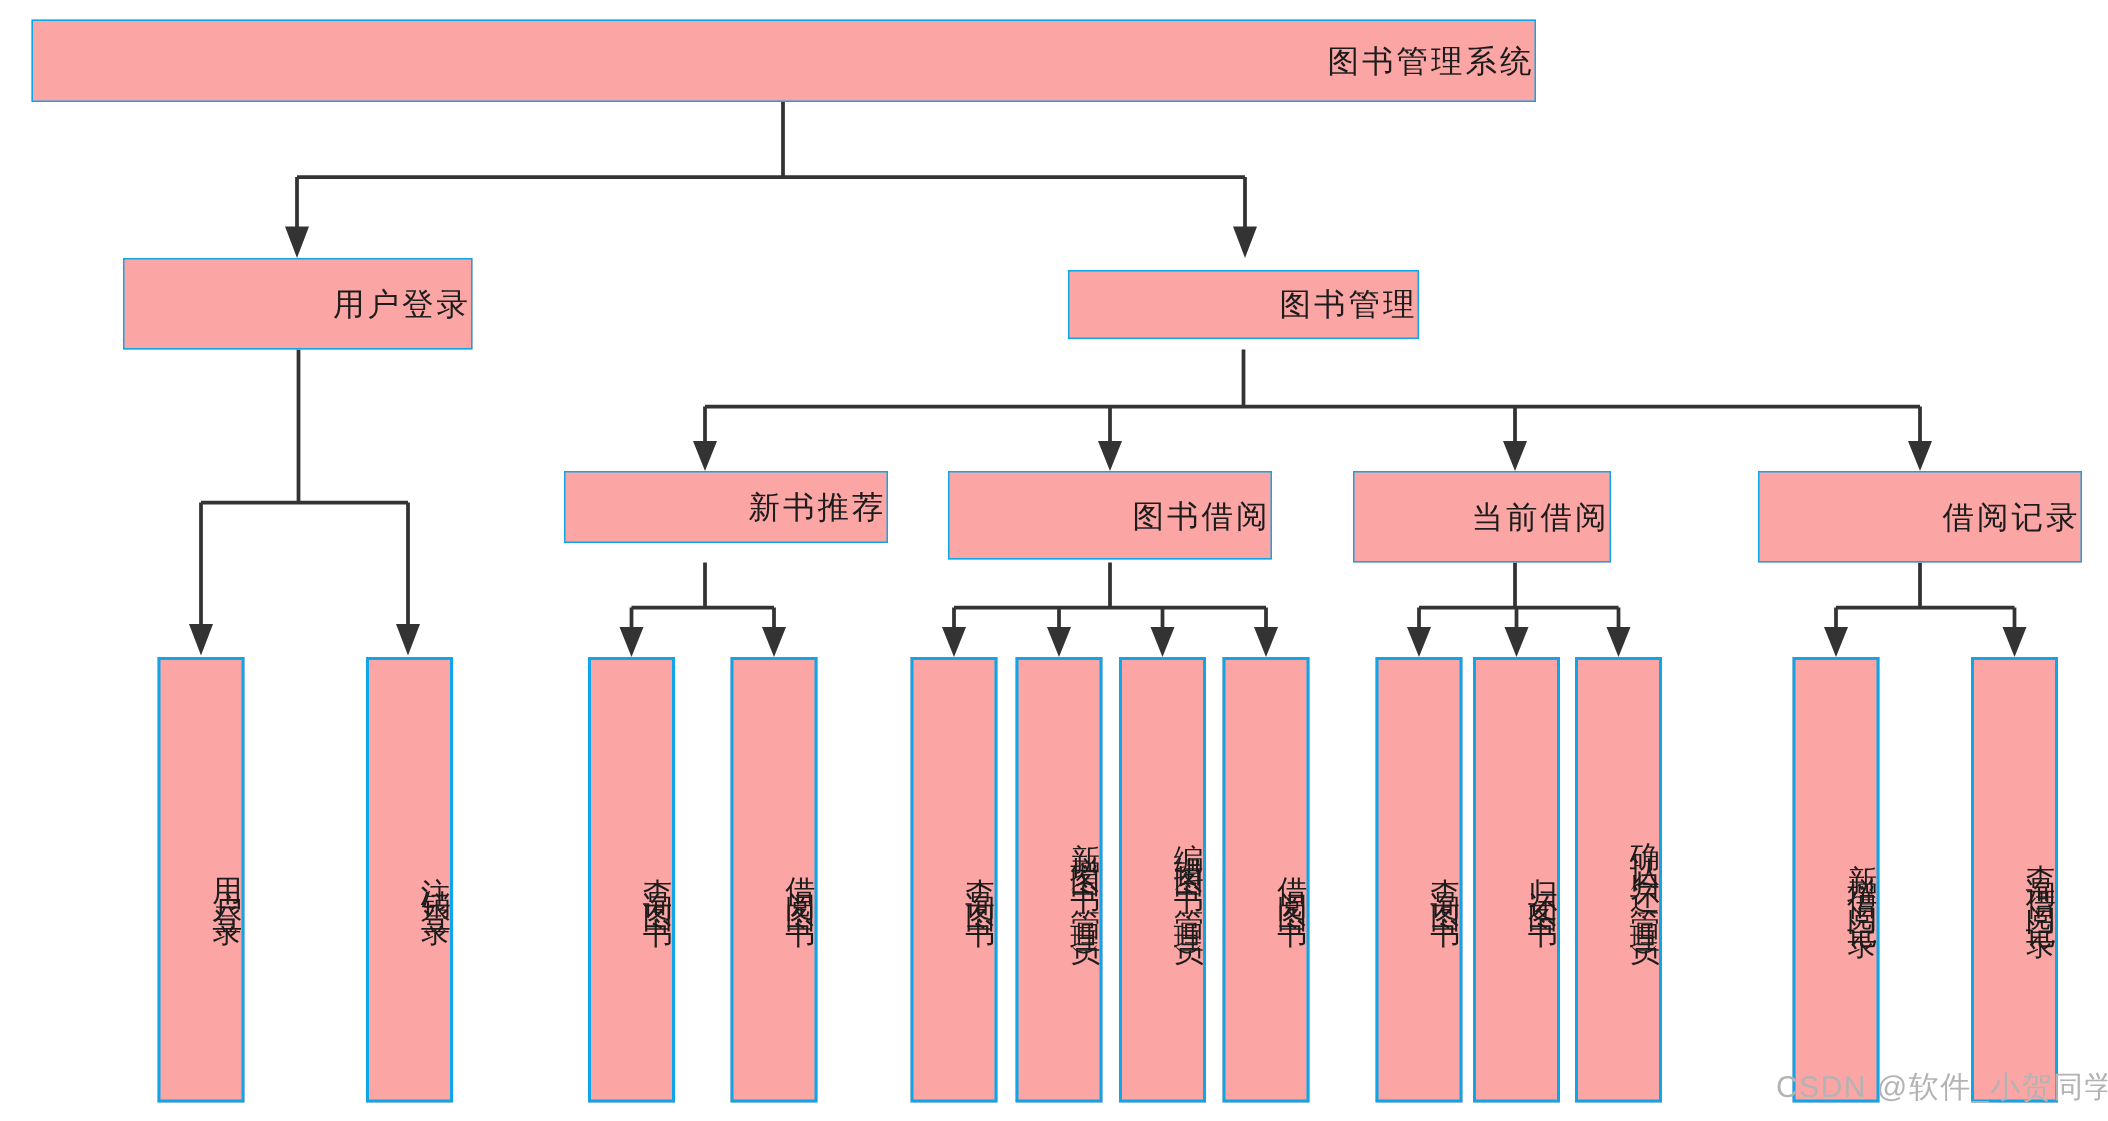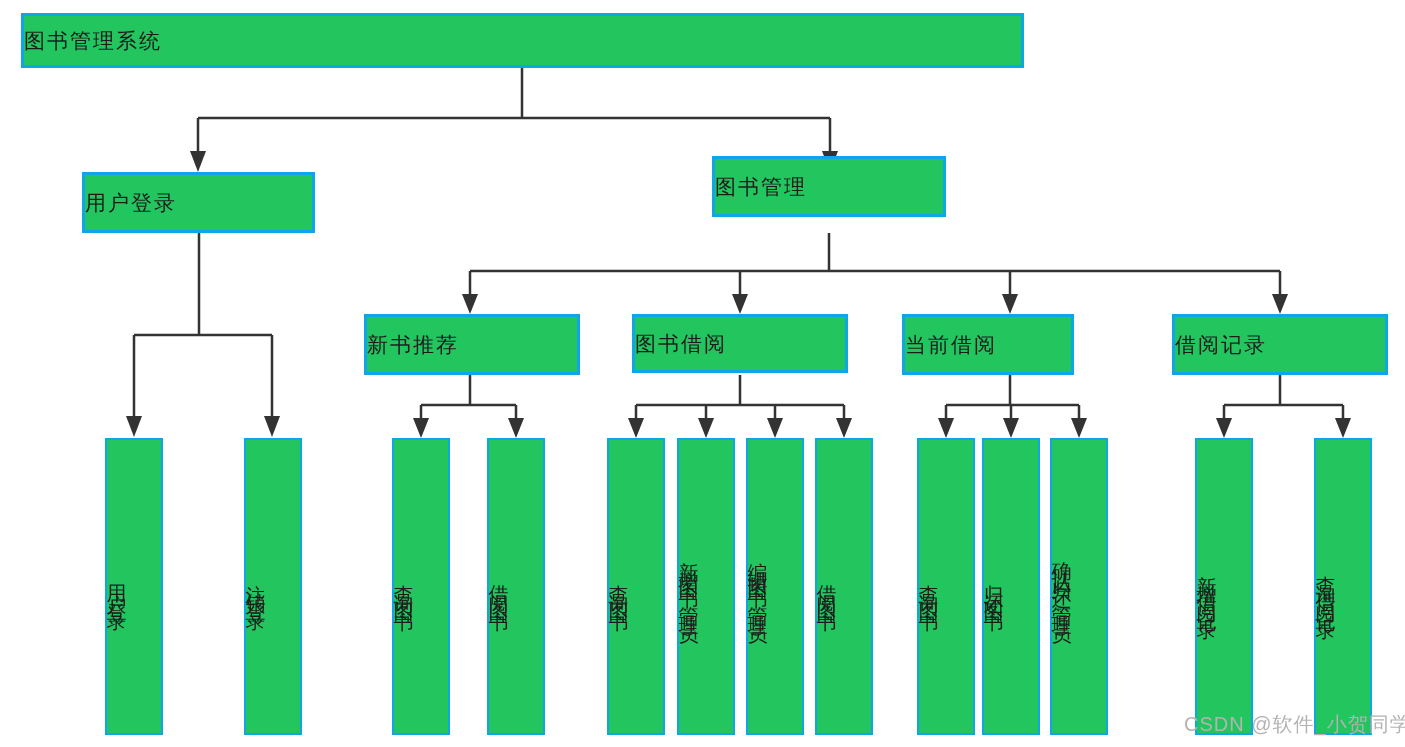--- a/index.html
+++ b/index.html
@@ -17,25 +17,25 @@
   }
   #connectors {
     position: absolute;
     left: 0;
     top: 0;
     pointer-events: none;
   }
   .box {
     position: absolute;
     box-sizing: border-box;
-    border: 3px solid #0ea5e9;
-    background: #22c55e;
+    border: 1px solid #0ea5e9;
+    background: #fca5a5;
     display: flex;
     align-items: center;
-    justify-content: flex-start;
+    justify-content: flex-end;
     color: #1c1c1c;
   }
   .hlabel {
     font-size: 21px;
     letter-spacing: 2px;
     white-space: nowrap;
   }
   .leaf {
     border-width: 2.5px;
   }
@@ -109,25 +109,25 @@
     </g>
   </svg>
 
   <div class="box" style="left:21px; top:13px; width:1003px; height:55px;">
     <span class="hlabel">图书管理系统</span>
   </div>
 
   <div class="box" style="left:82px; top:172px; width:233px; height:61px;">
     <span class="hlabel">用户登录</span>
   </div>
-  <div class="box" style="left:712px; top:156px; width:234px; height:61px;">
+  <div class="box" style="left:712px; top:180px; width:234px; height:46px;">
     <span class="hlabel">图书管理</span>
   </div>
 
-  <div class="box" style="left:364px; top:314px; width:216px; height:61px;">
+  <div class="box" style="left:376px; top:314px; width:216px; height:48px;">
     <span class="hlabel">新书推荐</span>
   </div>
   <div class="box" style="left:632px; top:314px; width:216px; height:59px;">
     <span class="hlabel">图书借阅</span>
   </div>
   <div class="box" style="left:902px; top:314px; width:172px; height:61px;">
     <span class="hlabel">当前借阅</span>
   </div>
   <div class="box" style="left:1172px; top:314px; width:216px; height:61px;">
     <span class="hlabel">借阅记录</span>

